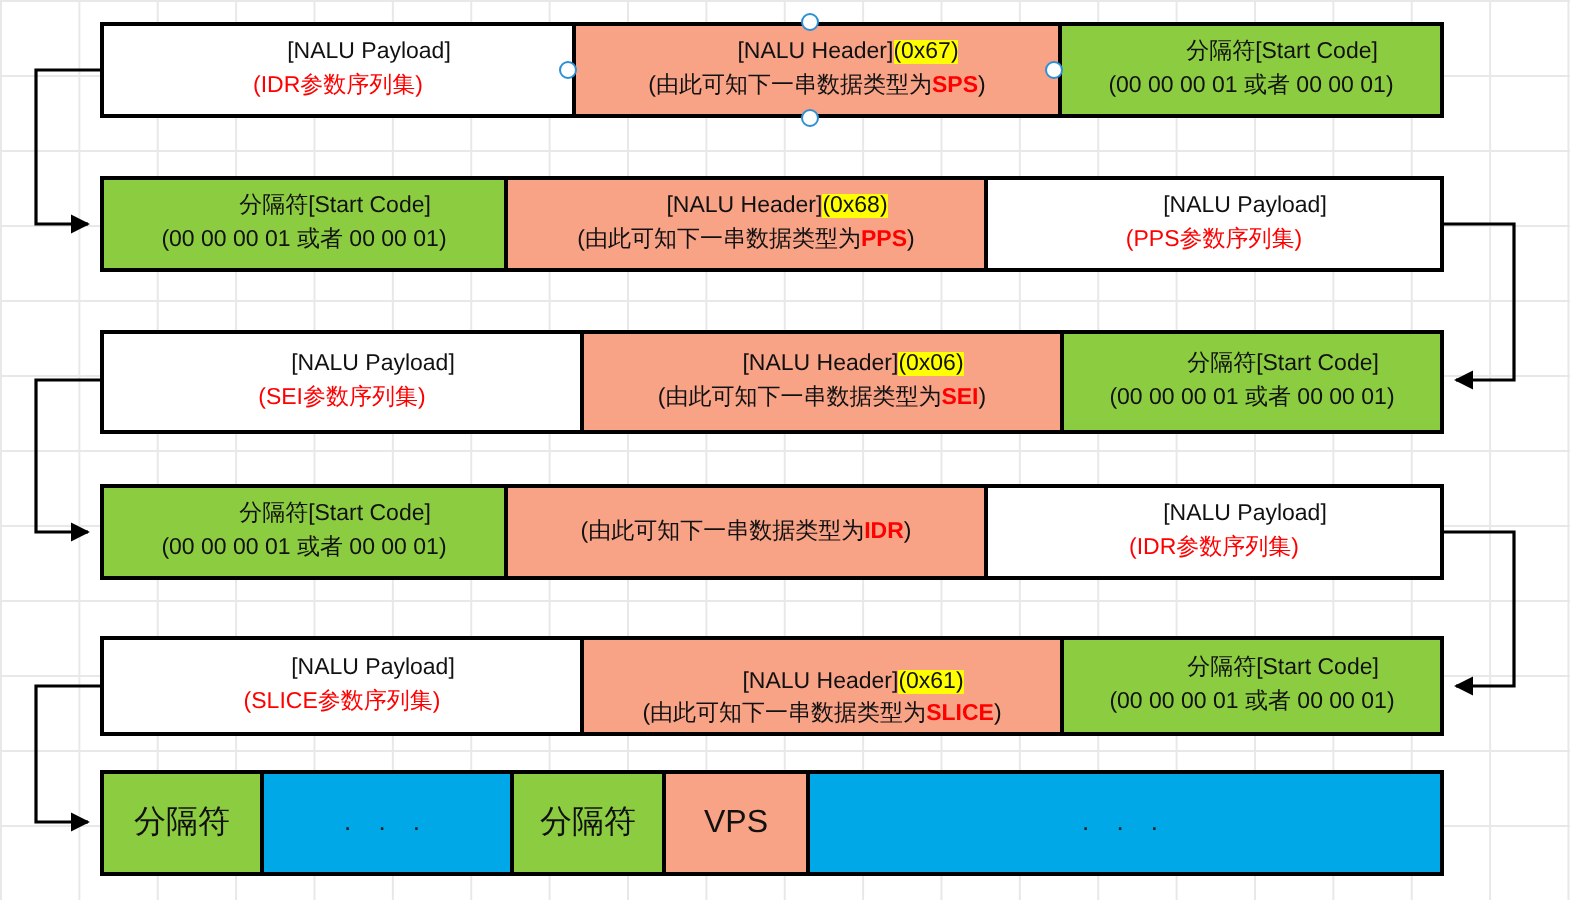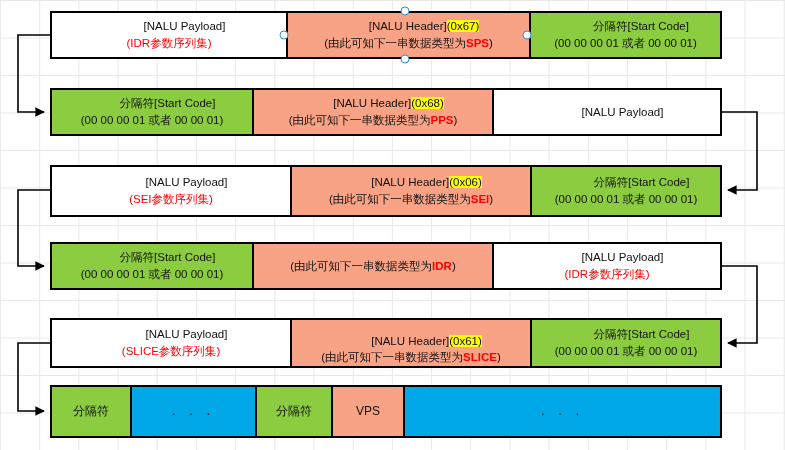--- a/index.html
+++ b/index.html
@@ -36,21 +36,21 @@
   .l2{white-space:nowrap;}
   .red{color:#ff0000;}
   .bold-red{color:#ff0000;font-weight:bold;}
   .hl{background:#ffff00;}
   .dots{font-size:13px;letter-spacing:5px;color:#222;}
   .handle{
     position:absolute;width:7px;height:7px;border-radius:50%;
     background:#ffffff;border:1.4px solid #2d8fd5;
     transform:translate(-50%,-50%);
   }
-  .single{font-size:12px;}
+  .single{font-size:16px;}
 </style>
 </head>
 <body>
 
 <div class="canvas">
 
   <div class="row" style="left:50px;top:11px;width:672px;height:48px;">
     <div class="cell c-white" style="width:234px;">
       <div class="l1">[NALU Payload]</div>
       <div class="l2">
@@ -83,20 +83,23 @@
     <div class="cell c-orange" style="width:240px;">
       <div class="l1">
         <span>[NALU Header]</span><span class="hl">(0x68)</span>
       </div>
       <div class="l2">
         <span>(由此可知下一串数据类型为</span><span class="bold-red">PPS</span><span>)</span>
       </div>
     </div>
     <div class="cell c-white" style="flex:1;">
       <div class="l1">[NALU Payload]</div>
+      <div class="l2">
+        <span class="red">(</span><span class="red">PPS参数序列集</span><span class="red">)</span>
+      </div>
     </div>
   </div>
 
   <div class="row" style="left:50px;top:165px;width:672px;height:52px;">
     <div class="cell c-white" style="width:238px;">
       <div class="l1">[NALU Payload]</div>
       <div class="l2">
         <span class="red">(</span><span class="red">SEI参数序列集</span><span class="red">)</span>
       </div>
     </div>

